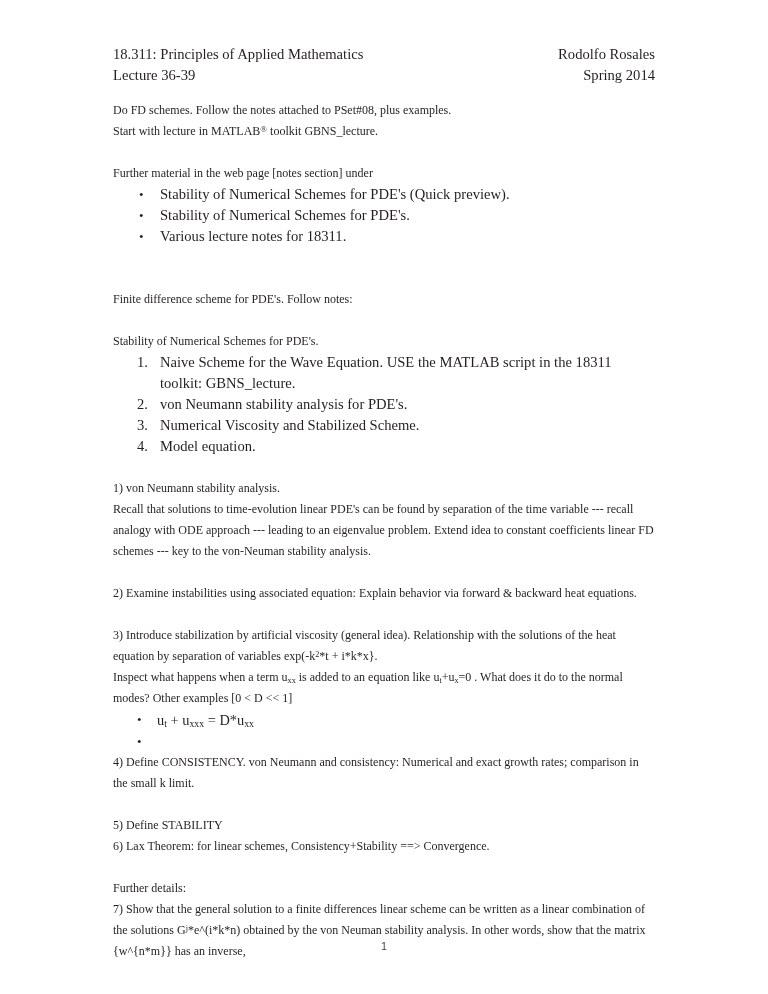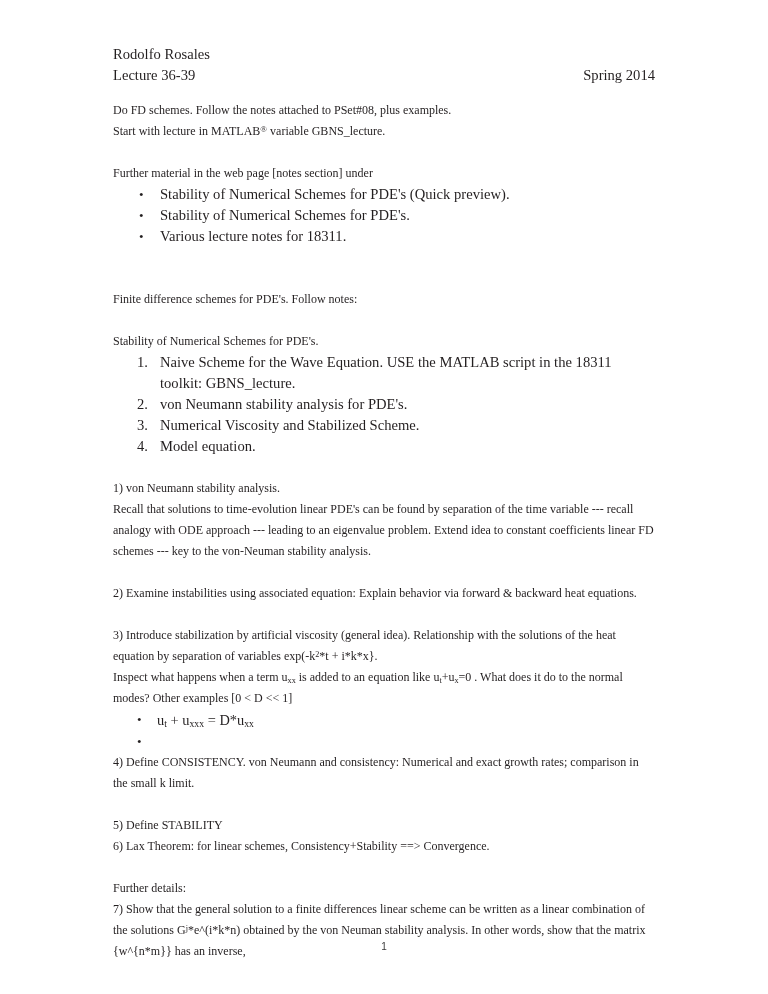--- a/index.html
+++ b/index.html
@@ -113,31 +113,32 @@
     color: #3a3a3a;
     font-family: "Liberation Sans", sans-serif;
   }
 </style>
 </head>
 <body>
 
 <div class="page">
 
   <div class="hdr-row">
+    <span class="hdr-left">18.311: Principles of Applied Mathematics</span>
     <span class="hdr-right">Rodolfo Rosales</span>
   </div>
   <div class="hdr-row">
     <span class="hdr-left">Lecture 36-39</span>
     <span class="hdr-right">Spring 2014</span>
   </div>
 
   <div class="gap-sm"></div>
 
   <p class="para">Do FD schemes. Follow the notes attached to PSet#08, plus examples.</p>
-  <p class="para"><span>Start with lecture in MATLAB</span><sup class="reg">®</sup><span> variable GBNS_lecture.</span></p>
+  <p class="para"><span>Start with lecture in MATLAB</span><sup class="reg">®</sup><span> toolkit GBNS_lecture.</span></p>
 
   <div class="gap-md"></div>
 
   <p class="para"> Further material in the web page [notes section] under</p>
   <ul class="bullets">
     <li>
       <span class="marker">•</span>
       <span>Stability of Numerical Schemes for PDE's (Quick preview).</span>
     </li>
     <li>
@@ -148,21 +149,21 @@
       <span class="marker">•</span>
       <span>Various lecture notes for 18311.</span>
     </li>
   </ul>
 
   <div class="gap-md"></div>
 
 
   <div class="gap-md"></div>
 
-  <p class="para">Finite difference schemes for PDE's. Follow notes:</p>
+  <p class="para">Finite difference scheme for PDE's. Follow notes:</p>
 
   <div class="gap-md"></div>
 
   <p class="para">Stability of Numerical Schemes for PDE's.</p>
   <ol class="nums">
     <li>
       <span class="marker">1.</span>
       <span>Naive Scheme for the Wave Equation. USE the MATLAB script in the 18311 toolkit: GBNS_lecture.</span>
     </li>
     <li>

